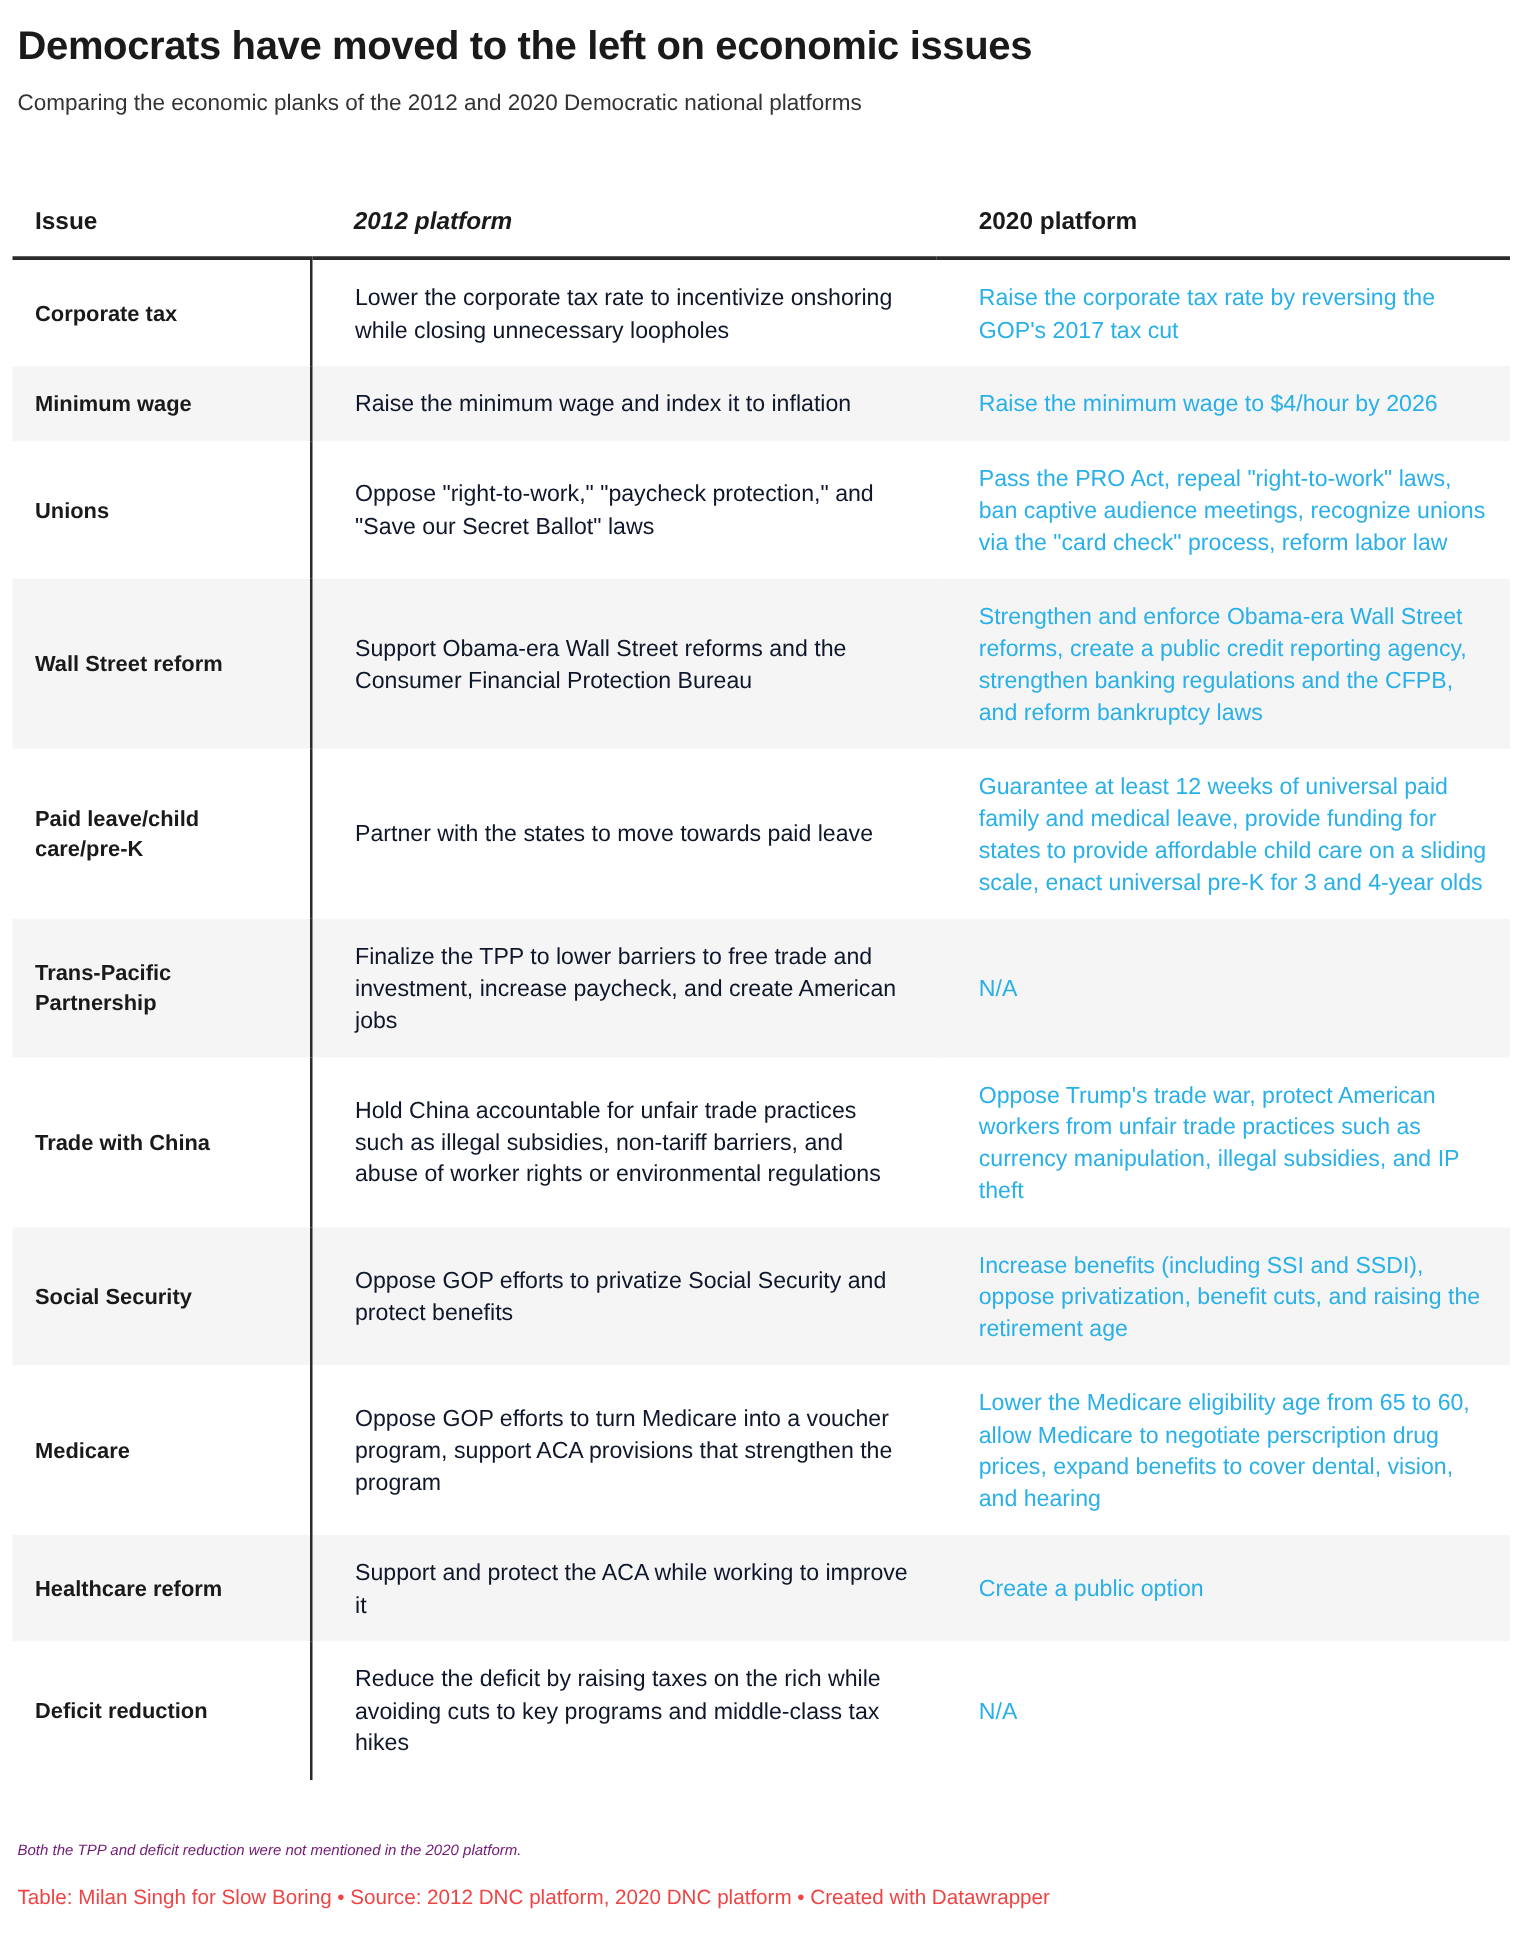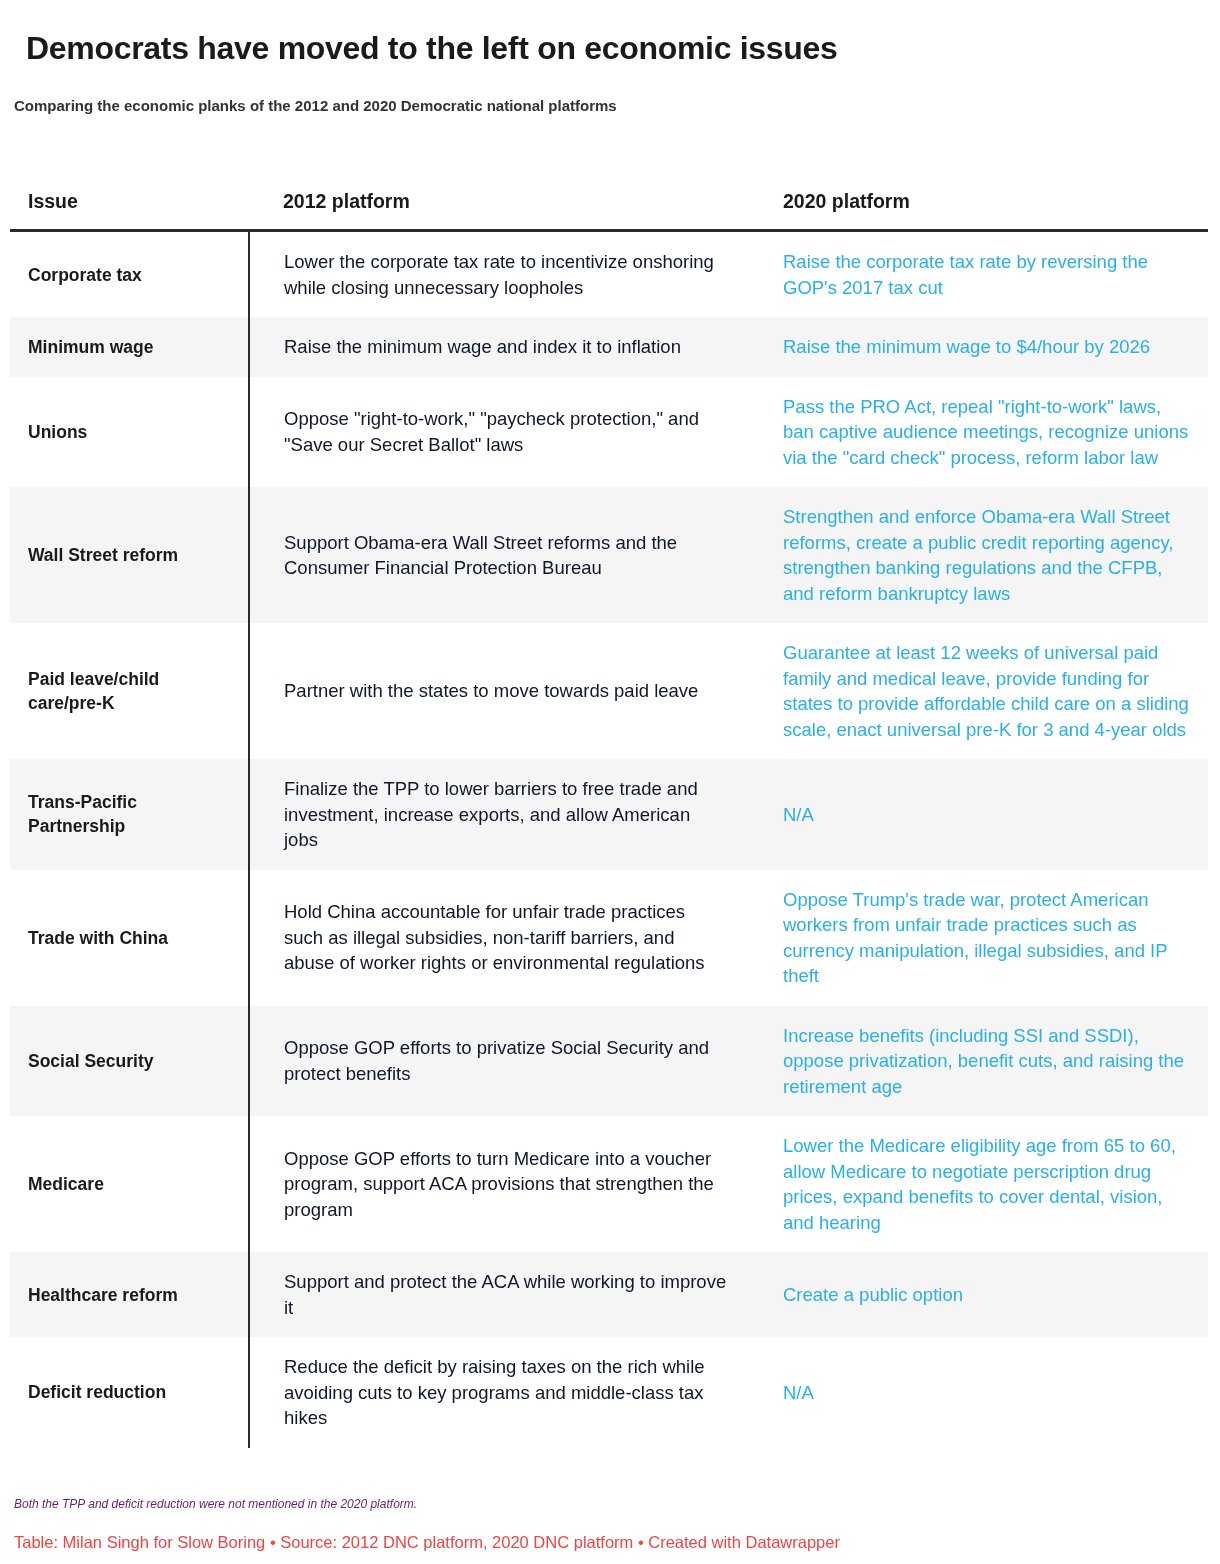--- a/index.html
+++ b/index.html
@@ -19,27 +19,27 @@
     width: 1220px;
     height: 1564px;
     box-sizing: border-box;
     padding: 0 10px;
   }
   .title {
     font-size: 32px;
     font-weight: bold;
     letter-spacing: -0.3px;
     color: #1a1a1a;
-    margin: 12px;
+    margin: 0;
     padding: 16px 0 0 4px;
     line-height: 40px;
   }
   .subtitle {
-    font-size: 15px;
-    font-weight: bold;
+    font-size: 18px;
+    font-weight: normal;
     color: #333333;
     margin: 0;
     padding: 13px 0 0 4px;
     line-height: 26px;
   }
 
   table.platform-table {
     width: 1198px;
     border-collapse: collapse;
     table-layout: fixed;
@@ -52,21 +52,21 @@
   thead th {
     text-align: left;
     font-size: 19.5px;
     font-weight: bold;
     color: #1a1a1a;
     padding: 0 0 16px 0;
     vertical-align: bottom;
     border-bottom: 3px solid #2b2b2b;
   }
   thead th.th-issue { padding-left: 18px; }
-  thead th.th-2012  { padding-left: 34px; }
+  thead th.th-2012  { padding-left: 34px; font-style: italic; }
   thead th.th-2020  { padding-left: 34px; }
 
   tbody tr.alt td { background: #f5f5f5; }
 
   tbody td {
     vertical-align: middle;
     padding: 17px 0;
     font-size: 18.5px;
     line-height: 25.5px;
   }
@@ -146,21 +146,21 @@
         <td class="col2012">Support Obama-era Wall Street reforms and the Consumer Financial Protection Bureau</td>
         <td class="col2020">Strengthen and enforce Obama-era Wall Street reforms, create a public credit reporting agency, strengthen banking regulations and the CFPB, and reform bankruptcy laws</td>
       </tr>
       <tr>
         <td class="issue">Paid leave/child care/pre-K</td>
         <td class="col2012">Partner with the states to move towards paid leave</td>
         <td class="col2020">Guarantee at least 12 weeks of universal paid family and medical leave, provide funding for states to provide affordable child care on a sliding scale, enact universal pre-K for 3 and 4-year olds</td>
       </tr>
       <tr class="alt">
         <td class="issue">Trans-Pacific Partnership</td>
-        <td class="col2012">Finalize the TPP to lower barriers to free trade and investment, increase exports, and allow American jobs</td>
+        <td class="col2012">Finalize the TPP to lower barriers to free trade and investment, increase paycheck, and create American jobs</td>
         <td class="col2020">N/A</td>
       </tr>
       <tr>
         <td class="issue">Trade with China</td>
         <td class="col2012">Hold China accountable for unfair trade practices such as illegal subsidies, non-tariff barriers, and abuse of worker rights or environmental regulations</td>
         <td class="col2020">Oppose Trump's trade war, protect American workers from unfair trade practices such as currency manipulation, illegal subsidies, and IP theft</td>
       </tr>
       <tr class="alt">
         <td class="issue">Social Security</td>
         <td class="col2012">Oppose GOP efforts to privatize Social Security and protect benefits</td>

